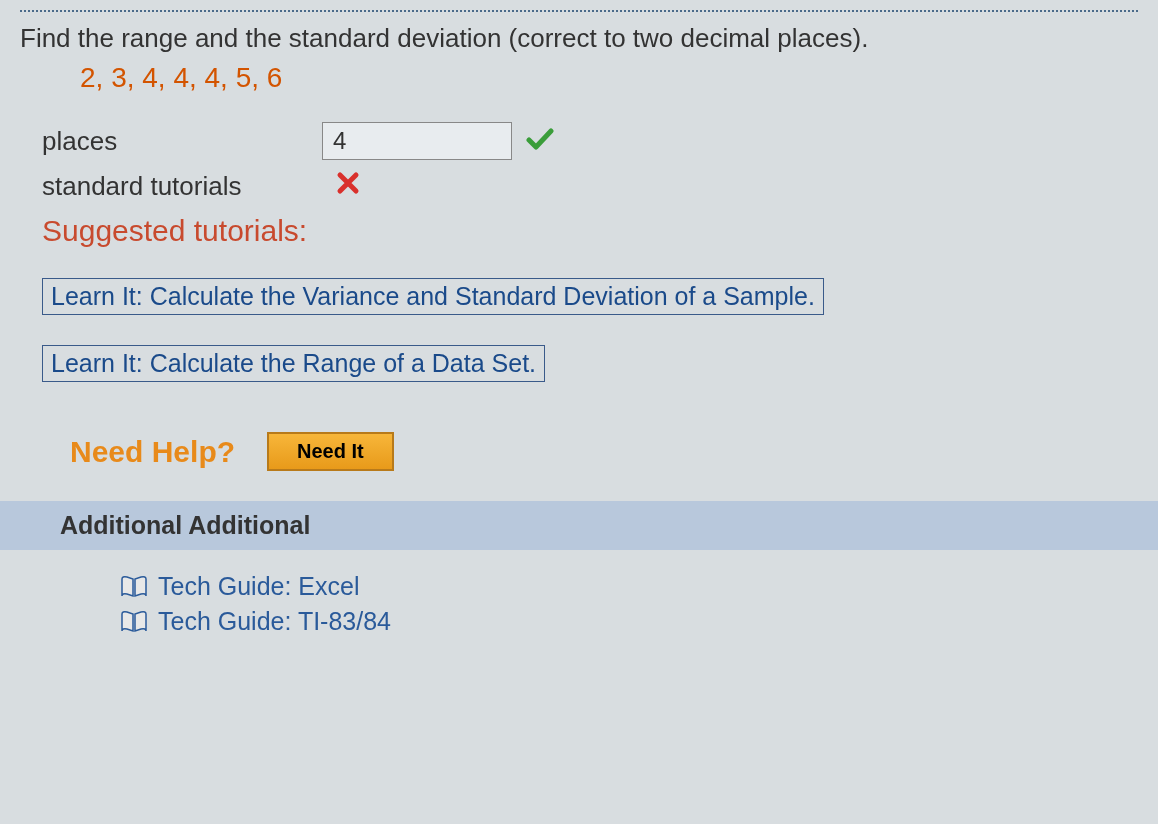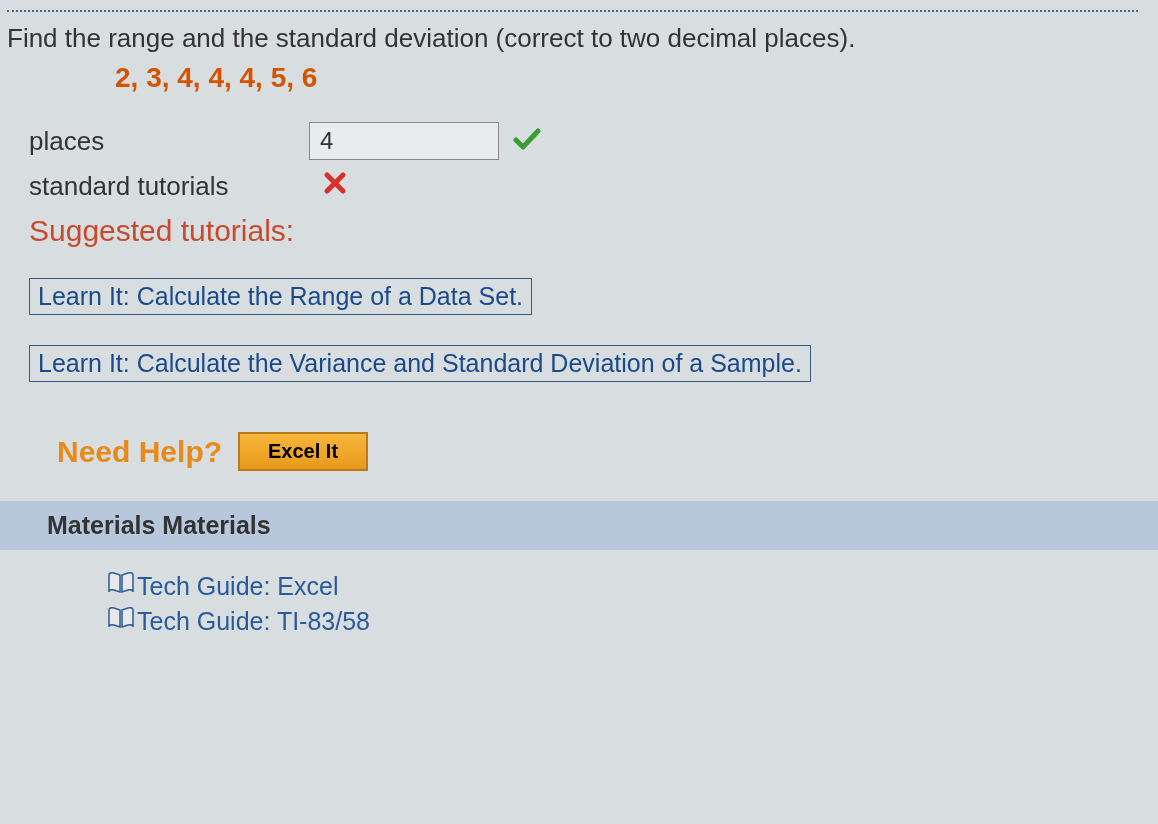--- a/index.html
+++ b/index.html
@@ -6,38 +6,38 @@
   body {
     margin: 0;
     padding: 0;
     font-family: Verdana, Arial, sans-serif;
     background: #d8dde0;
     width: 1158px;
     height: 824px;
     overflow: hidden;
   }
   .page {
-    padding: 10px 20px 0 7px;
+    padding: 10px 20px 0 20px;
   }
   .dotted-border {
     border-top: 2px dotted #4a6a8a;
     margin-bottom: 8px;
   }
   .question {
     font-size: 26px;
     color: #333;
     line-height: 1.4;
     margin-bottom: 6px;
   }
   .data-set {
     font-size: 28px;
     color: #d35400;
-    margin-left: 108px;
+    margin-left: 60px;
     margin-bottom: 28px;
-    font-weight: 700;
+    font-weight: 400;
   }
   .answer-row {
     display: flex;
     align-items: center;
     margin-bottom: 10px;
     margin-left: 22px;
   }
   .answer-label {
     font-size: 26px;
     color: #333;
@@ -82,21 +82,21 @@
     margin-bottom: 30px;
     cursor: pointer;
     background: transparent;
   }
   .need-help-row {
     margin-left: 50px;
     margin-top: 20px;
     margin-bottom: 30px;
     display: flex;
     align-items: center;
-    gap: 16px;
+    gap: 32px;
   }
   .need-help {
     font-size: 30px;
     font-weight: bold;
     color: #e88a1a;
   }
   .read-it-btn {
     background: linear-gradient(#f7b63a, #e89a1a);
     border: 2px solid #b87a1a;
     color: #000;
@@ -109,26 +109,27 @@
   .materials-header {
     background: #b8c8dc;
     padding: 10px 0 10px 60px;
     font-size: 25px;
     font-weight: bold;
     color: #333;
     margin: 0 -20px 22px -20px;
   }
   .material-link {
     display: flex;
+    align-items: center;
     margin-left: 100px;
     margin-bottom: 6px;
     font-size: 25px;
     color: #2a5a9a;
     cursor: pointer;
-    gap: 2px;
+    gap: 10px;
   }
   .book-icon {
     display: inline-block;
     width: 28px;
     height: 22px;
     position: relative;
   }
   .book-icon svg { display: block; }
 </style>
 </head>
@@ -156,44 +157,44 @@
     <span class="x-icon">
       <svg width="24" height="24" viewBox="0 0 24 24">
           <path d="M4 4 L20 20 M20 4 L4 20" stroke="#d9302c" stroke-width="5" stroke-linecap="round"></path>
         </svg>
     </span>
   </div>
 
   <div class="suggested">Suggested tutorials:</div>
 
   <div>
+    <span class="tutorial-link">Learn It: Calculate the Variance and Standard Deviation of a Sample.</span>
+  </div>
+  <div>
     <span class="tutorial-link">Learn It: Calculate the Range of a Data Set.</span>
-  </div>
-  <div>
-    <span class="tutorial-link">Learn It: Calculate the Variance and Standard Deviation of a Sample.</span>
   </div>
 
   <div class="need-help-row">
     <span class="need-help">Need Help?</span>
-    <button class="read-it-btn">Excel It</button>
-  </div>
-
-  <div class="materials-header">Materials Materials</div>
+    <button class="read-it-btn">Need It</button>
+  </div>
+
+  <div class="materials-header">Additional Additional</div>
 
   <div class="material-link">
     <span class="book-icon">
       <svg width="28" height="22" viewBox="0 0 28 22">
           <path d="M2 3 Q2 0 7 1 L13 3 L13 20 L7 18 Q2 17 2 20 Z" fill="#e8e8e8" stroke="#2a5a9a" stroke-width="1.5"></path>
           <path d="M26 3 Q26 0 21 1 L15 3 L15 20 L21 18 Q26 17 26 20 Z" fill="#e8e8e8" stroke="#2a5a9a" stroke-width="1.5"></path>
         </svg>
     </span>
     <span>Tech Guide: Excel</span>
   </div>
   <div class="material-link">
     <span class="book-icon">
       <svg width="28" height="22" viewBox="0 0 28 22">
           <path d="M2 3 Q2 0 7 1 L13 3 L13 20 L7 18 Q2 17 2 20 Z" fill="#e8e8e8" stroke="#2a5a9a" stroke-width="1.5"></path>
           <path d="M26 3 Q26 0 21 1 L15 3 L15 20 L21 18 Q26 17 26 20 Z" fill="#e8e8e8" stroke="#2a5a9a" stroke-width="1.5"></path>
         </svg>
     </span>
-    <span>Tech Guide: TI-83/58</span>
+    <span>Tech Guide: TI-83/84</span>
   </div>
 </div>
 
 </body></html>

